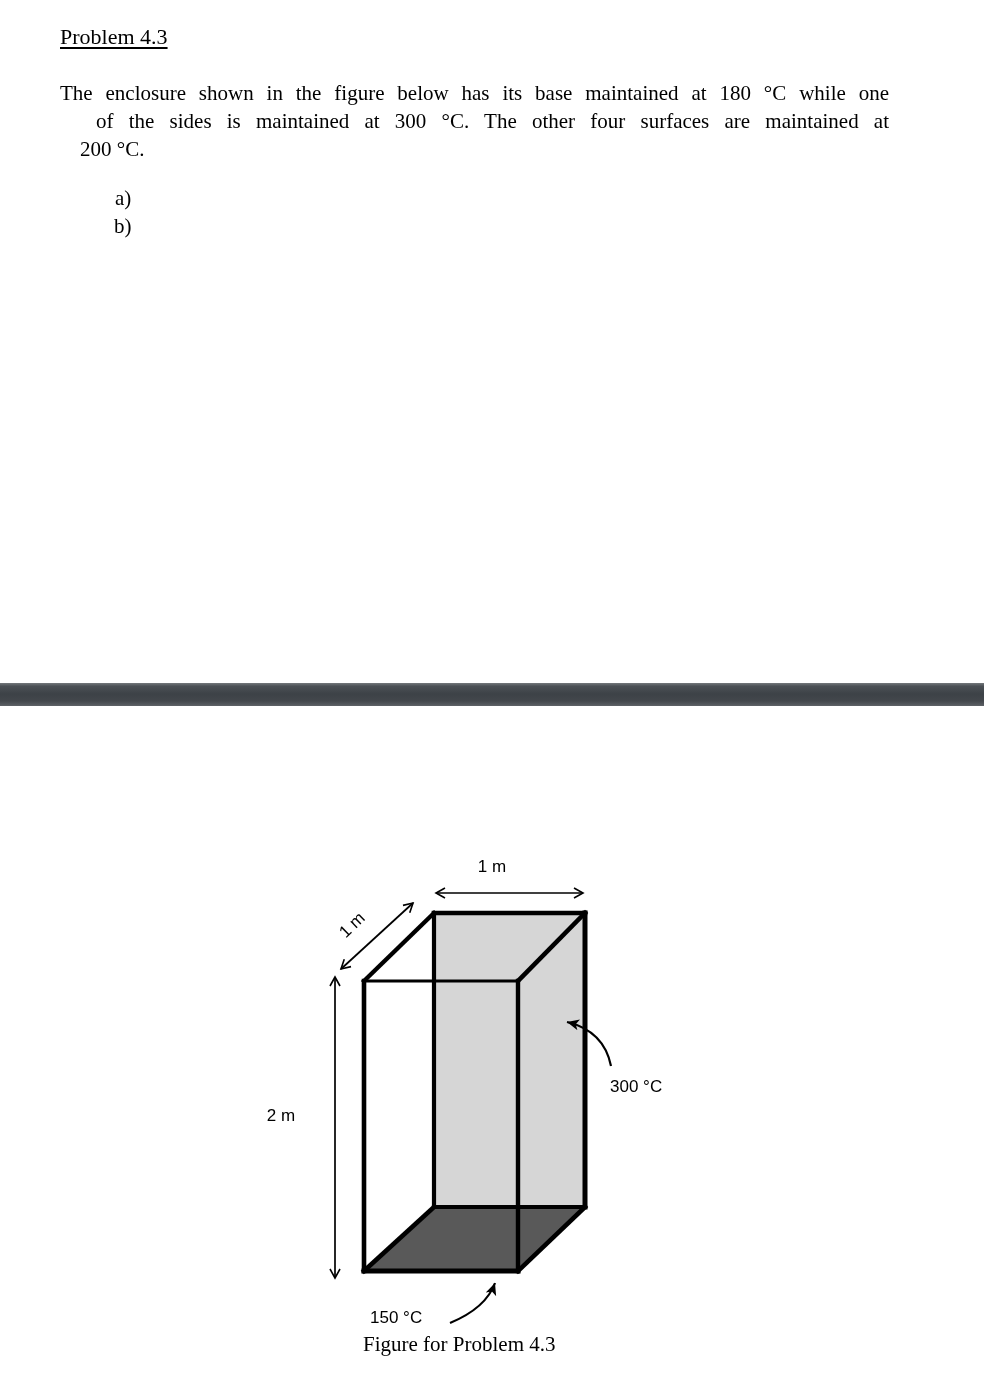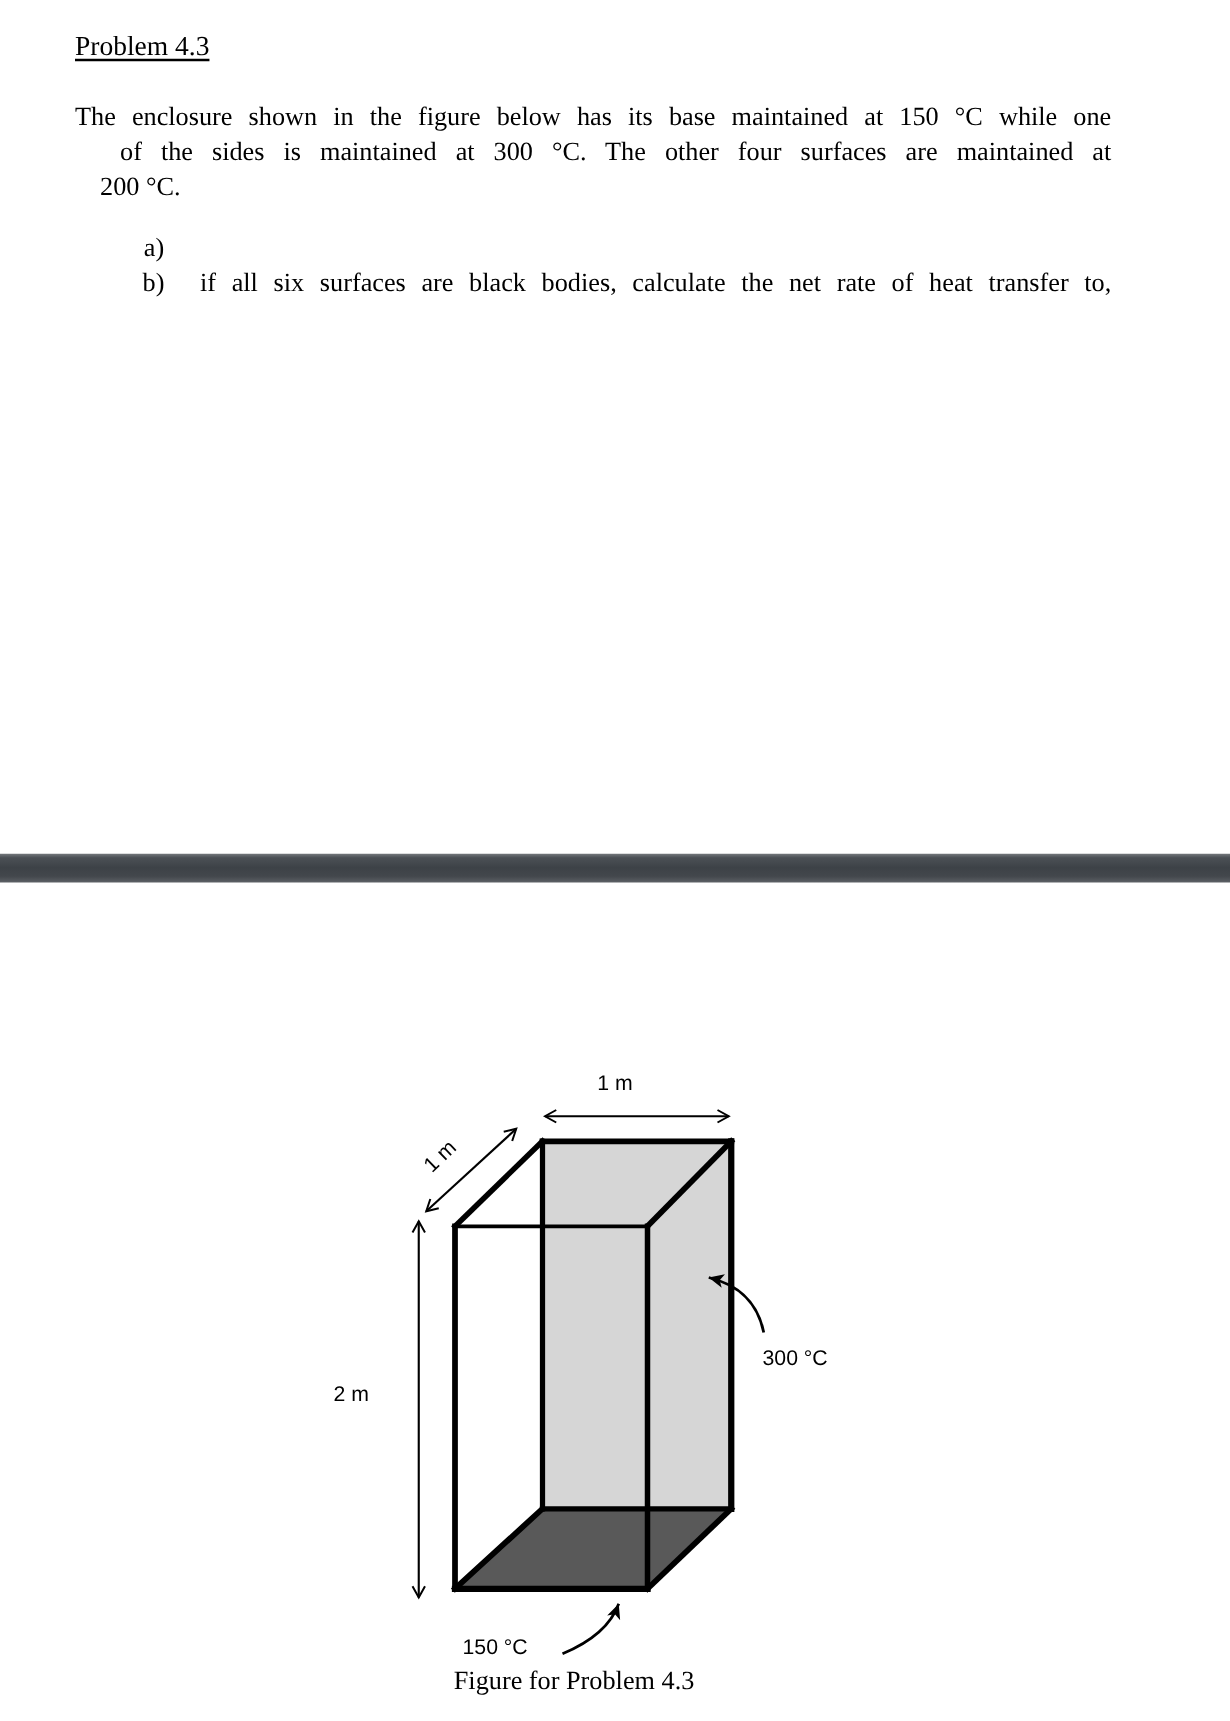--- a/index.html
+++ b/index.html
@@ -30,28 +30,27 @@
   .caption{left:363px;top:1331px;font-size:21px;line-height:26px;}
   svg.fig{left:0;top:0;width:984px;height:1377px;pointer-events:none;}
 </style>
 </head>
 <body>
 
 <div class="page">
 
   <div class="abs title">Problem 4.3</div>
 
-  <div class="abs bodytext jline p1">The enclosure shown in the figure below has its base maintained at 150 °C while one</div>
+  <div class="abs bodytext jline p1">The enclosure shown in the figure below has its base maintained at 180 °C while one</div>
   <div class="abs bodytext jline p2">of the sides is maintained at 300 °C. The other four surfaces are maintained at</div>
   <div class="abs bodytext p3">200 °C.</div>
 
   <div class="abs bodytext qm-a">a)</div>
 
   <div class="abs bodytext qm-b">b)</div>
-  <div class="abs bodytext jline qt-b1">if all six surfaces are black bodies, calculate the net rate of heat transfer to,</div>
 
 
   <div class="abs separator"></div>
 
   <svg class="abs fig" viewBox="0 0 984 1377" xmlns="http://www.w3.org/2000/svg">
     <defs>
       <marker id="vhead" viewBox="0 0 14 14" refX="12" refY="7" markerWidth="14" markerHeight="14" markerUnits="userSpaceOnUse" orient="auto-start-reverse">
         <path d="M3,2 L12,7 L3,12" fill="none" stroke="#000" stroke-width="1.6"></path>
       </marker>
       <marker id="fhead" viewBox="0 0 13 12" refX="12" refY="6" markerWidth="13" markerHeight="12" markerUnits="userSpaceOnUse" orient="auto-start-reverse">

